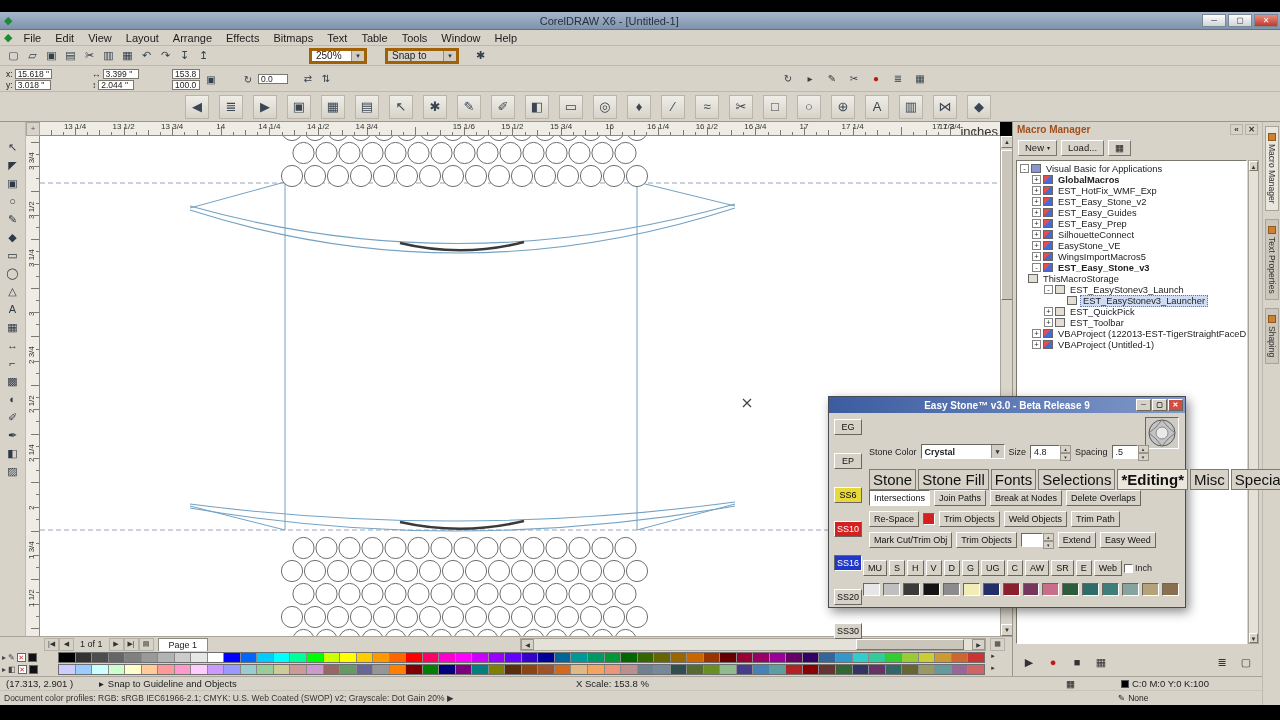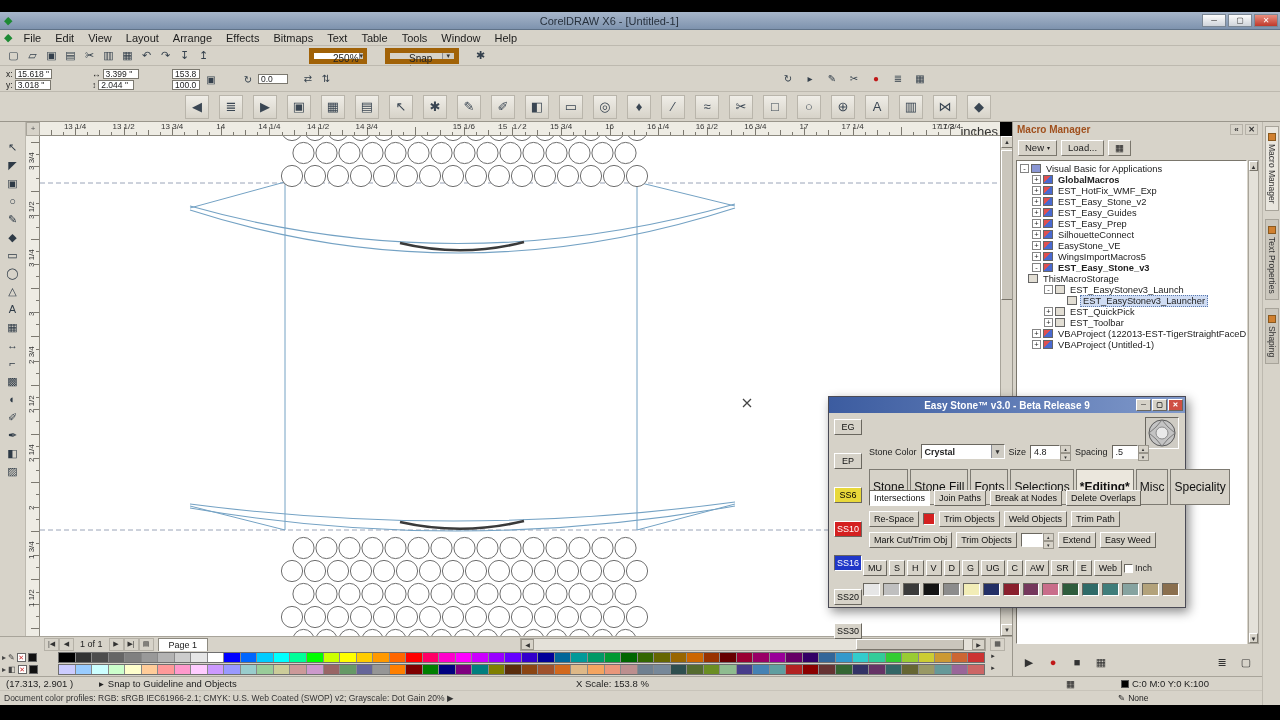--- a/index.html
+++ b/index.html
@@ -10,21 +10,21 @@
   
   #title-bar{left:0;top:12px;width:1280px;height:18px;background:linear-gradient(#a7b6ca,#7e93ae);display:flex;align-items:center;border-bottom:1px solid #5f7288}
   #title-bar .ttl{flex:1;text-align:center;font-size:11px;color:#27313d}
   .winbtn{width:24px;height:13px;margin-right:2px;background:linear-gradient(#fdfdfd,#cfd4da);border:1px solid #7b8794;font-size:8px;line-height:11px;text-align:center;color:#333}
   .winbtn.close{background:linear-gradient(#e98e7f,#c0392b);color:#fff}
   .appicon{color:#1d8a34;font-size:11px;margin:0 4px}
   #menu-bar{left:0;top:30px;width:1280px;height:16px;background:#d7d3c9;display:flex;align-items:center;border-bottom:1px solid #bdb9af}
   .menu-item{font-size:11px;padding:0 7px;color:#1c1c1c}
   #std-toolbar{left:0;top:46px;width:1280px;height:20px;background:#d7d3c9;display:flex;align-items:center;border-bottom:1px solid #bdb9af;padding-left:4px}
   .tbtn{width:19px;height:17px;font-size:11px;color:#34404c;display:flex;align-items:center;justify-content:center}
-  .combo{height:16px;background:#fff;border:5px solid #a16207;display:inline-flex;font-size:10px;padding-left:19px}
+  .combo{height:16px;background:#fff;border:3px solid #a16207;display:inline-flex;align-items:center;font-size:10px;padding-left:4px}
   .carrow{width:13px;height:100%;margin-left:auto;background:#cfccc4;border-left:1px solid #8a8d96;font-size:7px;display:flex;align-items:center;justify-content:center;color:#333}
   #prop-bar{left:0;top:66px;width:1280px;height:26px;background:#d7d3c9;border-bottom:1px solid #bdb9af;font-size:8.5px}
   .pb-group{position:absolute;top:2px}
   .pb-row{display:flex;align-items:center;height:11px;gap:2px}
   .pb-lab{color:#222;font-size:8.5px}
   .pb-field{background:#fff;border:1px solid #7b786f;font-size:8.5px;height:10px;line-height:8px;padding:0 2px;min-width:36px;display:inline-block}
   .pb-ic{width:16px;height:16px;display:inline-flex;align-items:center;justify-content:center;font-size:10px;color:#34404c}
   #est-toolbar{left:0;top:92px;width:1280px;height:30px;background:#d7d3c9;border-bottom:1px solid #9a968c;display:flex;align-items:center;padding-left:185px;gap:10px}
   .est-ic{width:24px;height:24px;border:1px solid #b9b5ab;background:linear-gradient(#efede7,#d7d3c9);display:flex;align-items:center;justify-content:center;font-size:13px;color:#3a4653}
   
@@ -101,21 +101,21 @@
   .es-btn.pressed{border-color:#6a675f #fff #fff #6a675f;background:#fff}
   #es-side .es-btn{width:28px}
   .es-row{position:absolute;left:40px;right:6px;display:flex;align-items:center;gap:4px}
   .es-lab{font-size:9px;white-space:nowrap}
   .es-input{background:#fff;border:1px solid;border-color:#6a675f #fff #fff #6a675f;font-size:9px;height:14px;display:inline-flex;align-items:center;padding:0 3px}
   .es-combo{background:#fff;border:1px solid;border-color:#6a675f #fff #fff #6a675f;font-size:9px;height:15px;display:inline-flex;align-items:center;padding-left:3px}
   .es-combo .carrow{height:13px}
   .spin{display:inline-flex}
   .spin-arrows{display:inline-flex;flex-direction:column;width:11px;height:14px}
   .spin-arrows span{flex:1;font-size:5px;line-height:6px;text-align:center;background:#d6d2c8;border:1px solid #9a968c;color:#333}
-  .es-tab{background:#d6d2c8;border:1px solid #7d7a72;font-size:12px;padding:10px 3px;white-space:nowrap;color:#111}
+  .es-tab{background:#d6d2c8;border:1px solid #7d7a72;font-size:15px;padding:1px 3px;white-space:nowrap;color:#111}
   .es-tab.active{font-weight:bold;background:#ebe7dd}
   .es-swatch{width:17px;height:13px;border:1px solid;border-color:#6a675f #fff #fff #6a675f}
   .chk{width:9px;height:9px;background:#fff;border:1px solid;border-color:#6a675f #fff #fff #6a675f;display:inline-block}
   .chip{width:12px;height:12px;background:#d42020;border:1px solid;border-color:#6a675f #fff #fff #6a675f}
   #es-preview{position:absolute;right:6px;top:20px;width:34px;height:32px;background:#cfccc4;border:1px solid;border-color:#6a675f #fff #fff #6a675f;display:flex;align-items:center;justify-content:center}
 </style>
 </head>
 <body>
 
 <div class="abs blackbar" style="top:0;height:12px"></div>
@@ -316,21 +316,21 @@
     <span class="rlabel" style="left: 375.2px; margin-top: 28px;">15</span>
     <span class="tick" style="left: 387.35px; height: 3px;"></span>
     <span class="tick" style="left: 399.5px; height: 5px;"></span>
     <span class="tick" style="left: 411.65px; height: 3px;"></span>
     <span class="tick" style="left: 423.8px; height: 8px;"></span>
     <span class="rlabel" style="left: 423.8px;">15 1/6</span>
     <span class="tick" style="left: 435.95px; height: 3px;"></span>
     <span class="tick" style="left: 448.1px; height: 5px;"></span>
     <span class="tick" style="left: 460.25px; height: 3px;"></span>
     <span class="tick" style="left: 472.4px; height: 8px;"></span>
-    <span class="rlabel" style="left: 472.4px; font-family: Liberation Mono, monospace;">15 1/2</span>
+    <span class="rlabel" style="left: 472.4px;">15 1/2</span>
     <span class="tick" style="left: 484.55px; height: 3px;"></span>
     <span class="tick" style="left: 496.7px; height: 5px;"></span>
     <span class="tick" style="left: 508.85px; height: 3px;"></span>
     <span class="tick" style="left: 521px; height: 8px;"></span>
     <span class="rlabel" style="left: 521px;">15 3/4</span>
     <span class="tick" style="left: 533.15px; height: 3px;"></span>
     <span class="tick" style="left: 545.3px; height: 5px;"></span>
     <span class="tick" style="left: 557.45px; height: 3px;"></span>
     <span class="tick" style="left: 569.6px; height: 8px;"></span>
     <span class="rlabel" style="left: 569.6px;">16</span>

